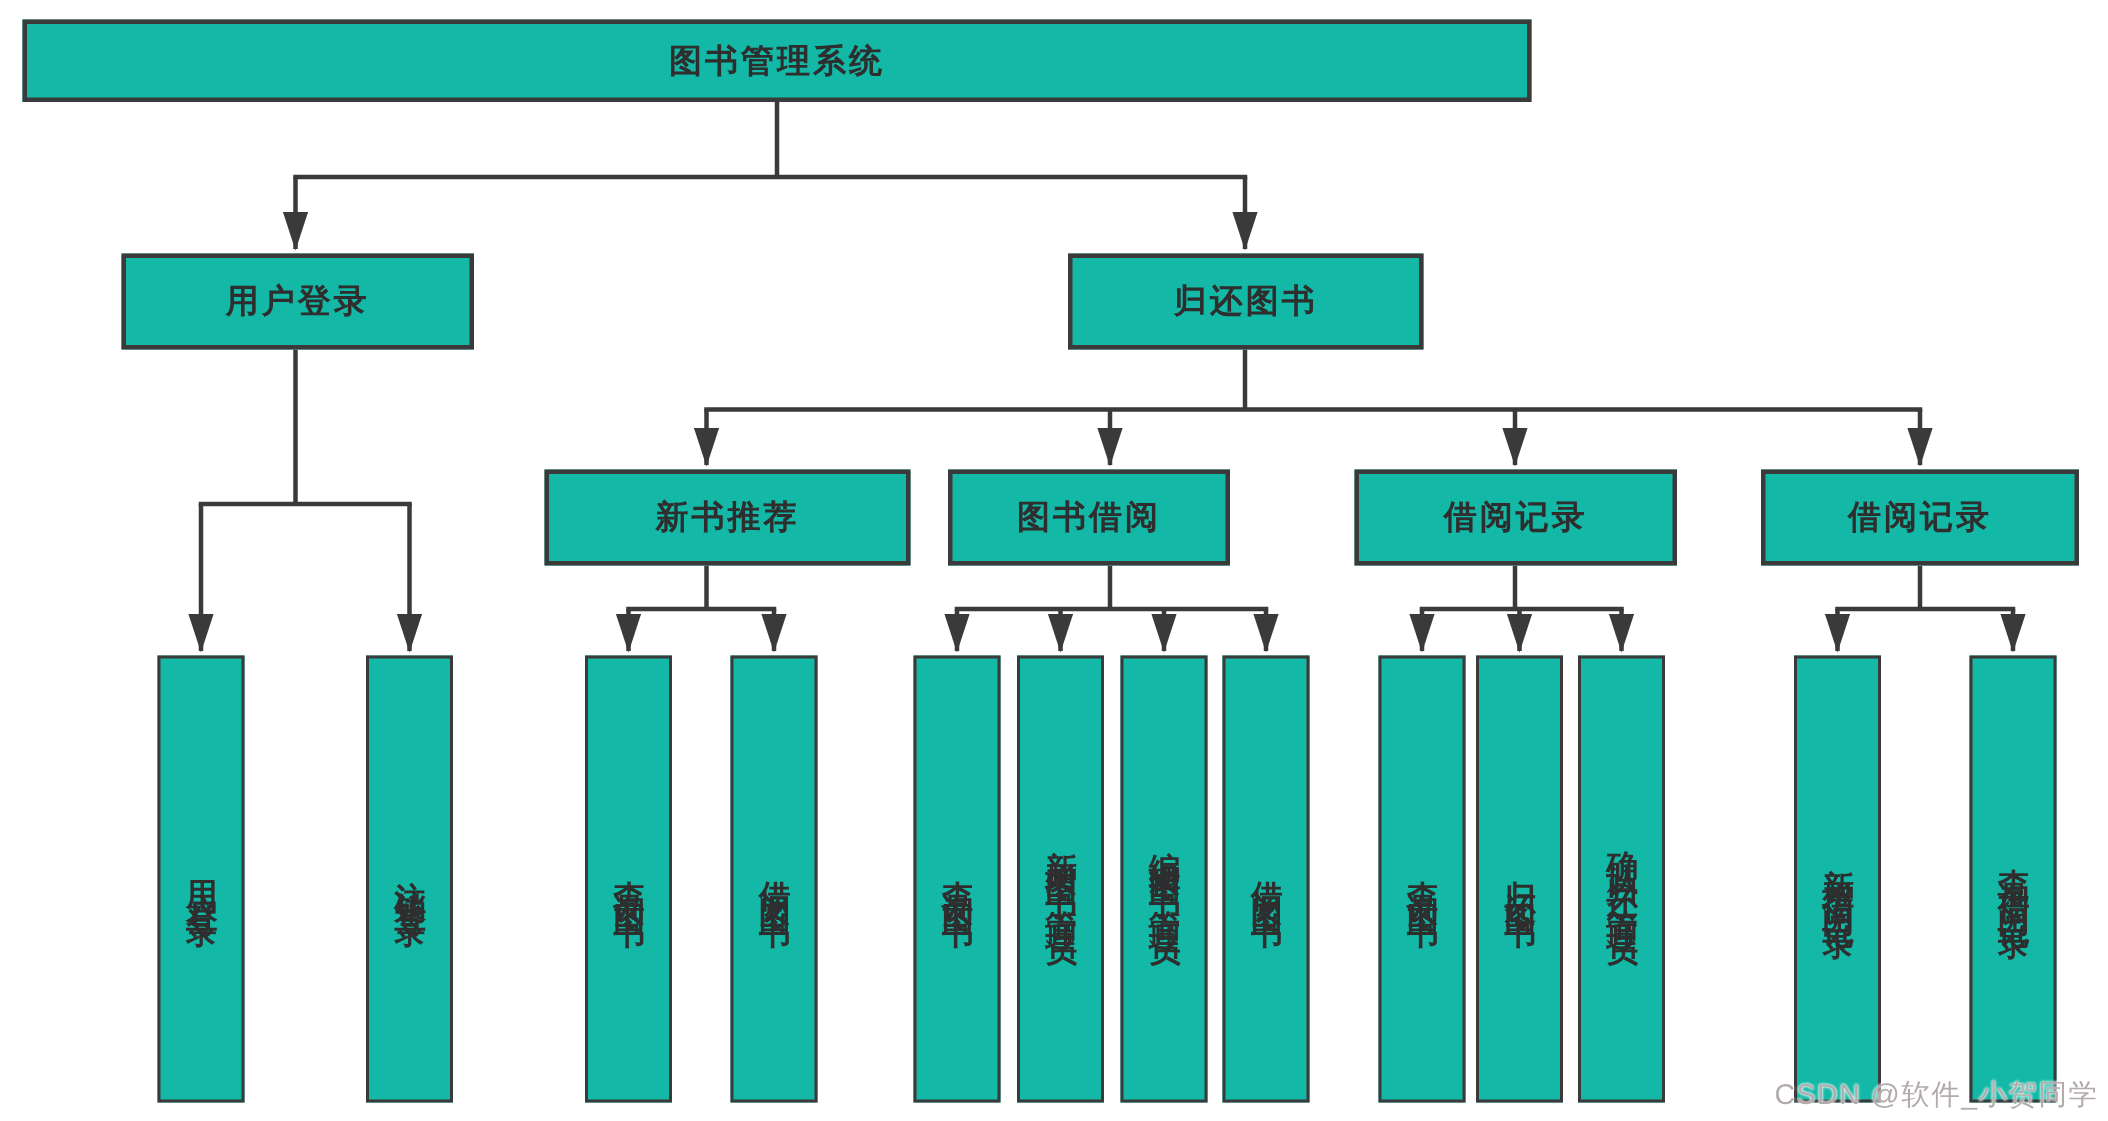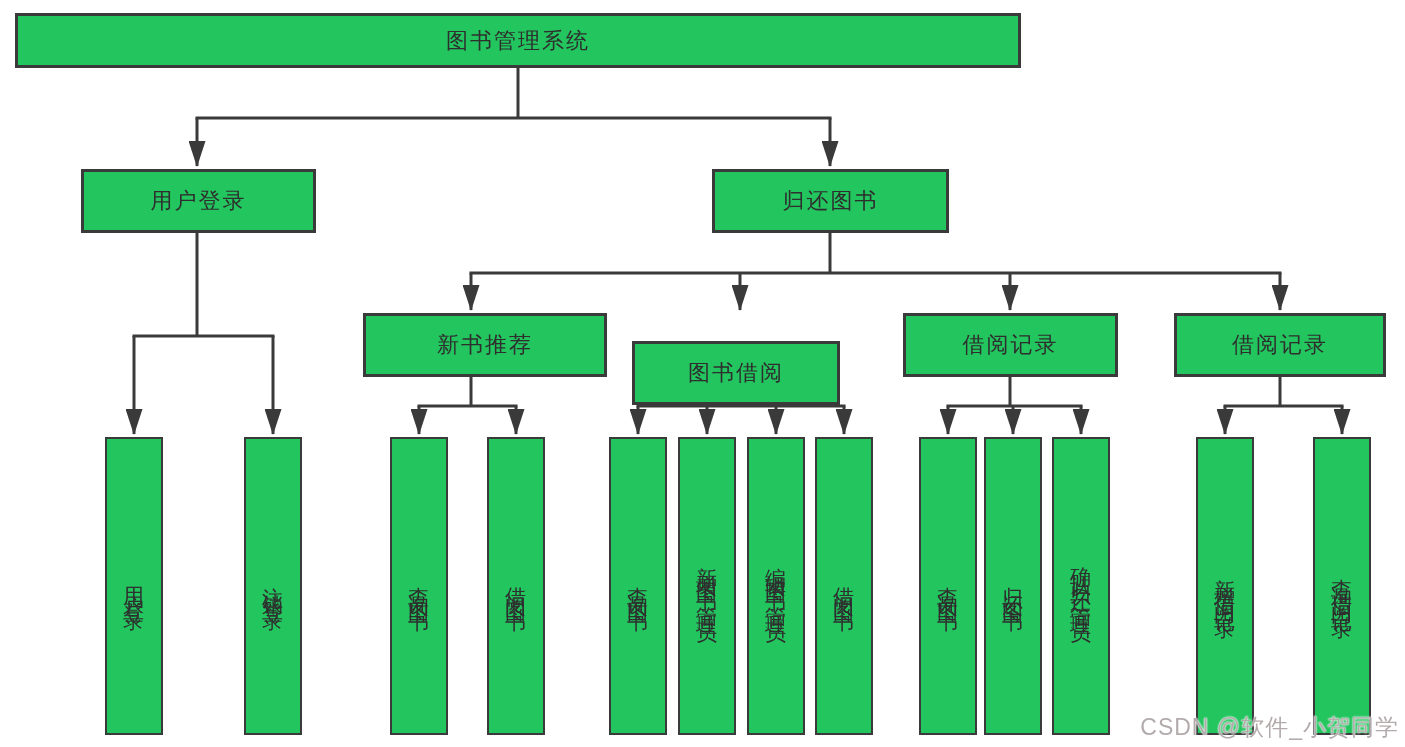--- a/index.html
+++ b/index.html
@@ -14,41 +14,42 @@
   }
   .connectors {
     position: absolute;
     left: 0; top: 0;
     width: 1405px; height: 747px;
     pointer-events: none;
   }
   .node {
     position: absolute;
     box-sizing: border-box;
-    background: #22c55e;
+    background: #14b8a6;
     border: 3px solid #3a3a3a;
     display: flex;
     align-items: center;
     justify-content: center;
     font-size: 22px;
     letter-spacing: 2px;
     line-height: 1;
     white-space: nowrap;
+    font-weight: bold;
   }
   .node.leaf {
     writing-mode: vertical-rl;
     border-width: 2.5px;
     letter-spacing: 8px;
     font-size: 21px;
   }
   .watermark {
     position: absolute;
     right: 6px;
     bottom: 4px;
-    font-size: 23px;
+    font-size: 19px;
     color: #b3abab;
     letter-spacing: 1px;
     text-shadow: 0 0 2px #ffffff, 0 0 2px #ffffff;
     z-index: 5;
     white-space: nowrap;
   }
 </style>
 </head>
 <body>
 
@@ -103,21 +104,21 @@
       <line x1="1342" y1="406" x2="1342" y2="434" marker-end="url(#arrow)"></line>
     </g>
   </svg>
 
   <div class="node" style="left:15px; top:13px; width:1006px; height:55px;">图书管理系统</div>
 
   <div class="node" style="left:81px; top:169px; width:235px; height:64px;">用户登录</div>
   <div class="node" style="left:712px; top:169px; width:237px; height:64px;">归还图书</div>
 
   <div class="node" style="left:363px; top:313px; width:244px; height:64px;">新书推荐</div>
-  <div class="node" style="left:632px; top:313px; width:208px; height:64px;margin-top:28px;">图书借阅</div>
+  <div class="node" style="left:632px; top:313px; width:188px; height:64px;">图书借阅</div>
   <div class="node" style="left:903px; top:313px; width:215px; height:64px;">借阅记录</div>
   <div class="node" style="left:1174px; top:313px; width:212px; height:64px;">借阅记录</div>
 
   <div class="node leaf" style="left:105px; top:437px; width:58px; height:298px;">用户登录</div>
   <div class="node leaf" style="left:244px; top:437px; width:58px; height:298px;">注销登录</div>
 
   <div class="node leaf" style="left:390px; top:437px; width:58px; height:298px;">查询图书</div>
   <div class="node leaf" style="left:487px; top:437px; width:58px; height:298px;">借阅图书</div>
 
   <div class="node leaf" style="left:609px; top:437px; width:58px; height:298px;">查询图书</div>

